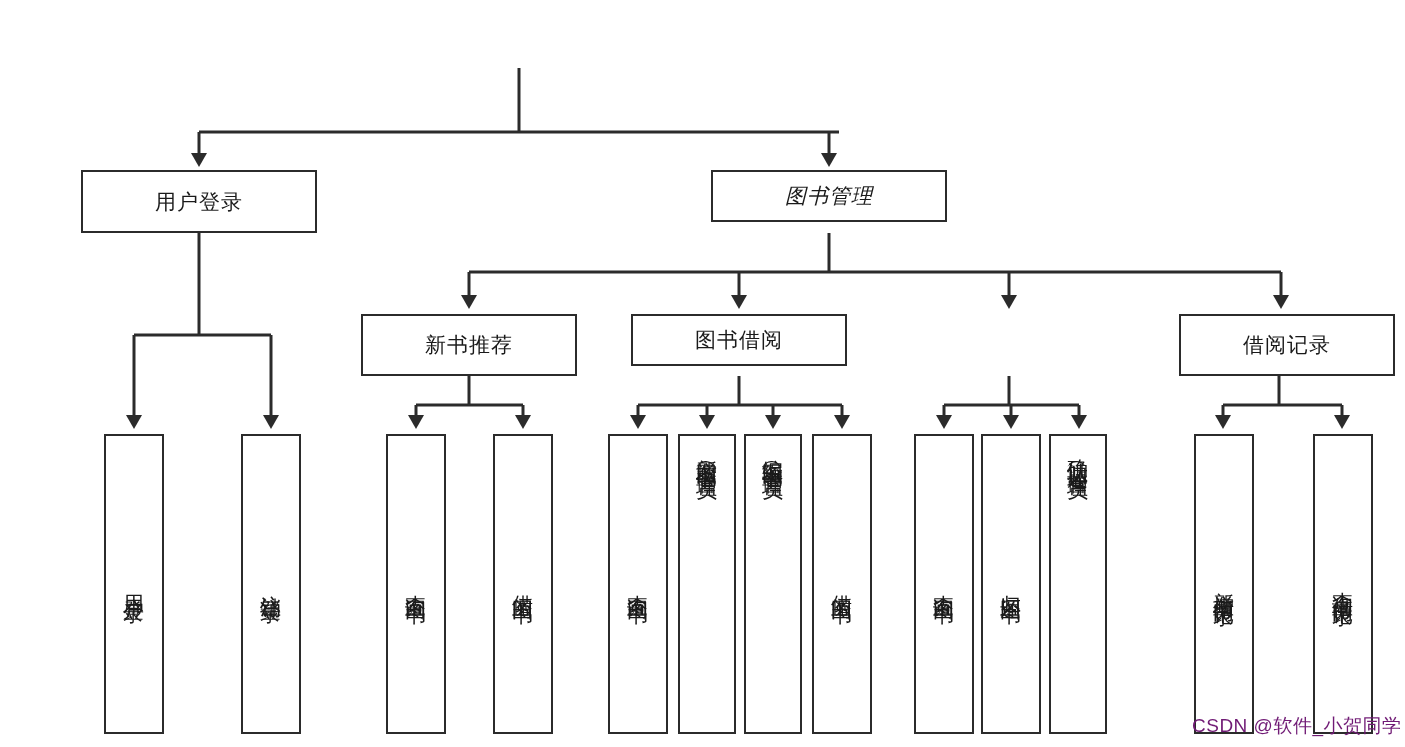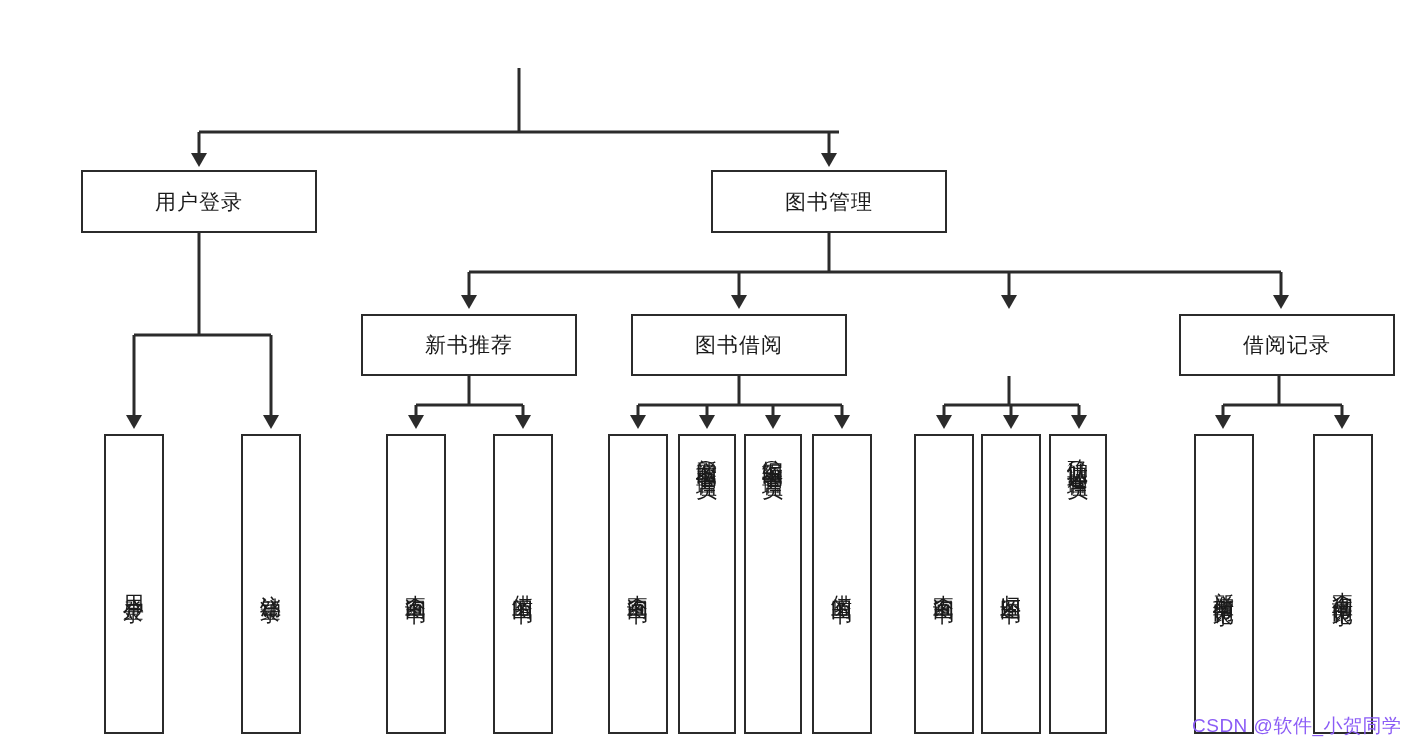--- a/index.html
+++ b/index.html
@@ -57,21 +57,21 @@
     justify-content: flex-start;
   }
   .leaf-text {
     display: block;
   }
   #watermark {
     position: absolute;
     left: 1192px;
     top: 713px;
     font-size: 19px;
-    color: #8b5cf6;
+    color: #701a75;
     letter-spacing: 0.5px;
     white-space: nowrap;
     z-index: 5;
   }
 </style>
 </head>
 <body>
 
 <div id="canvas">
 
@@ -122,28 +122,28 @@
       <path d="M1223,405 L1342,405"></path>
       <path d="M1223,405 L1223,416" marker-end="url(#arrow)"></path>
       <path d="M1342,405 L1342,416" marker-end="url(#arrow)"></path>
     </g>
   </svg>
 
 
   <div class="node" style="left:81px; top:170px; width:236px; height:63px;">
     <span>用户登录</span>
   </div>
-  <div class="node" style="left:711px; top:170px; width:236px; height:63px;">
+  <div class="node" style="left:711px; top:170px; width:236px; height:52px;font-style:italic;">
     <span>图书管理</span>
   </div>
 
   <div class="node" style="left:361px; top:314px; width:216px; height:62px;">
     <span>新书推荐</span>
   </div>
-  <div class="node" style="left:631px; top:314px; width:216px; height:62px;">
+  <div class="node" style="left:631px; top:314px; width:216px; height:52px;">
     <span>图书借阅</span>
   </div>
   <div class="node" style="left:1179px; top:314px; width:216px; height:62px;">
     <span>借阅记录</span>
   </div>
 
   <div class="node leaf" style="left:104px; top:434px; width:60px; height:300px;">
     <span class="leaf-text">用户登录</span>
   </div>
   <div class="node leaf" style="left:241px; top:434px; width:60px; height:300px;">

